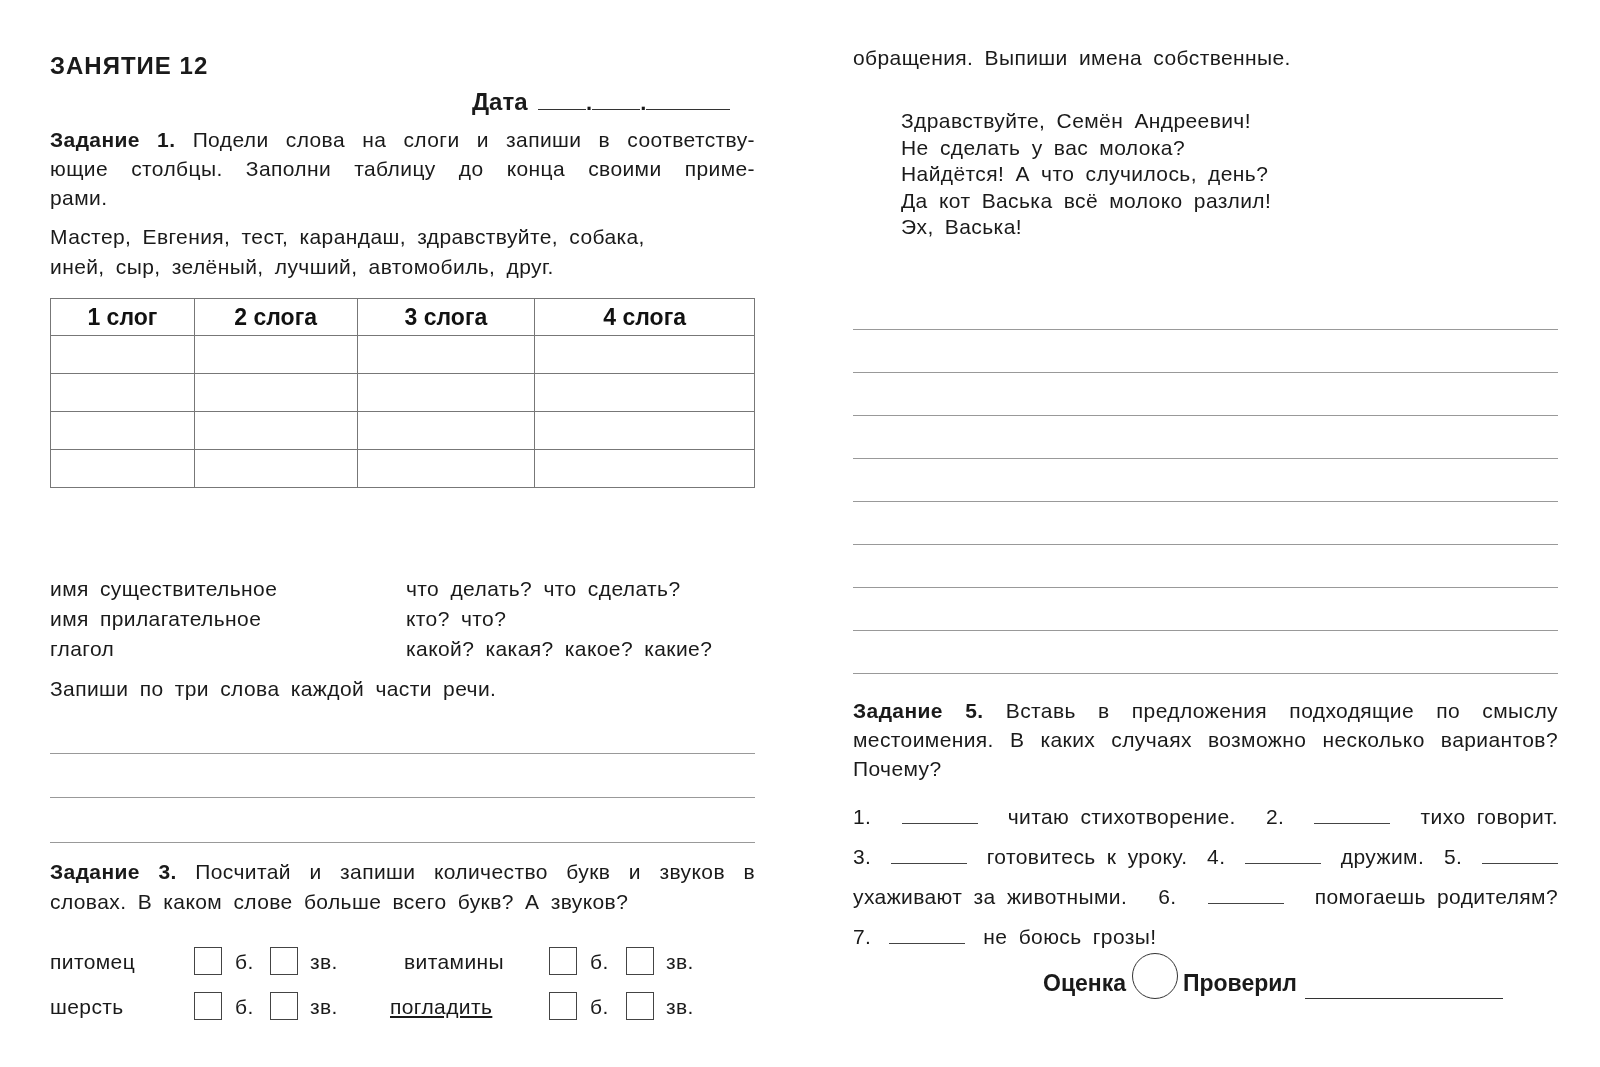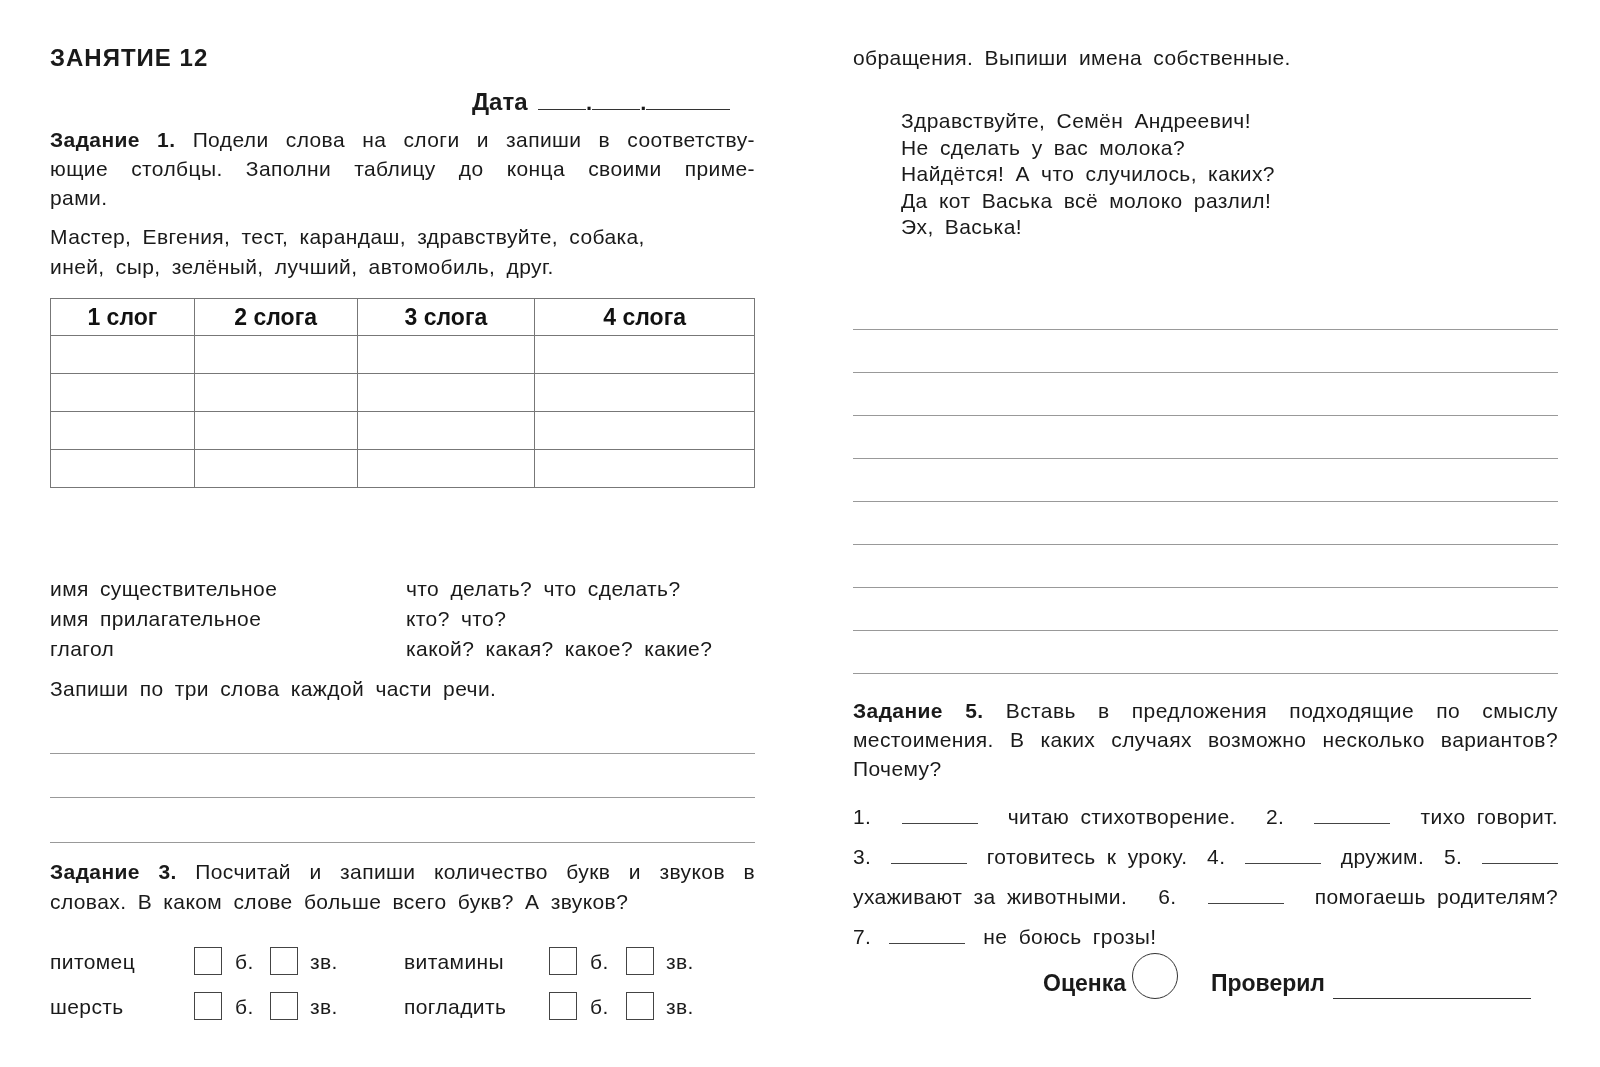--- a/index.html
+++ b/index.html
@@ -24,21 +24,21 @@
     .box { display: inline-block; width: 28px; height: 28px; border: 1.5px solid #444; vertical-align: middle; }
     .blank { display: inline-block; border-bottom: 1.5px solid #444; width: 76px; height: 18px; }
     .circle { display: inline-block; width: 46px; height: 46px; border: 1.5px solid #333; border-radius: 50%; vertical-align: middle; }
     .sig-line { display: inline-block; width: 198px; border-bottom: 1.5px solid #333; height: 24px; vertical-align: bottom; }
   </style>
 </head>
 <body>
 
 <div class="page left">
 
-  <div class="abs lesson-title" style="left:0; top:44px;">ЗАНЯТИЕ 12</div>
+  <div class="abs lesson-title" style="left:0; top:52px;">ЗАНЯТИЕ 12</div>
 
   <div class="abs" style="left:422px; top:44px; white-space:nowrap;margin-top:44px;">
     <span class="date-label">Дата</span>
     <span class="date-blank" style="width:48px; margin-left:6px;"></span><span class="dot">.</span><span class="date-blank" style="width:48px;"></span><span class="dot">.</span><span class="date-blank" style="width:84px;"></span>
   </div>
 
   <div class="abs txt" style="left:0; top:125px; width:705px;">
     <div class="justify"><span class="bold">Задание 1.</span> <span>Подели слова на слоги и запиши в соответству-</span></div>
     <div class="justify">ющие столбцы. Заполни таблицу до конца своими приме-</div>
     <div>рами.</div>
@@ -125,37 +125,37 @@
   <span class="abs txt" style="left:540px; top:947px;">б.</span>
   <span class="abs box" style="left:576px; top:947px;"></span>
   <span class="abs txt" style="left:616px; top:947px;">зв.</span>
 
   <div class="abs txt" style="left:0; top:992px;">шерсть</div>
   <span class="abs box" style="left:144px; top:992px;"></span>
   <span class="abs txt" style="left:185px; top:992px;">б.</span>
   <span class="abs box" style="left:220px; top:992px;"></span>
   <span class="abs txt" style="left:260px; top:992px;">зв.</span>
 
-  <div class="abs txt" style="left:354px; top:992px;">погладить</div>
+  <div class="abs txt" style="left:340px; top:992px;text-decoration:underline;">погладить</div>
   <span class="abs box" style="left:499px; top:992px;"></span>
   <span class="abs txt" style="left:540px; top:992px;">б.</span>
   <span class="abs box" style="left:576px; top:992px;"></span>
   <span class="abs txt" style="left:616px; top:992px;">зв.</span>
 </div>
 
 <div class="page right">
 
   <div class="abs txt" style="left:0; top:43px; width:705px;">
     <div>обращения. Выпиши имена собственные.</div>
   </div>
 
   <div class="abs txt" style="left:48px; top:108px; line-height:26.5px;">
     <div>Здравствуйте, Семён Андреевич!</div>
     <div>Не сделать у вас молока?</div>
-    <div>Найдётся! А что случилось, каких?</div>
+    <div>Найдётся! А что случилось, день?</div>
     <div>Да кот Васька всё молоко разлил!</div>
     <div>Эх, Васька!</div>
   </div>
 
   <div class="rule" style="top:329px;"></div>
   <div class="rule" style="top:372px;"></div>
   <div class="rule" style="top:415px;"></div>
   <div class="rule" style="top:458px;"></div>
   <div class="rule" style="top:501px;"></div>
   <div class="rule" style="top:544px;"></div>
@@ -198,16 +198,16 @@
 
   <div class="abs txt" style="left:0; top:922px; display:flex; gap:18px; align-items:baseline;">
     <span>7.</span>
     <span class="blank"></span>
     <span>не боюсь грозы!</span>
   </div>
 
   <div class="abs" style="left:190px; top:970px; white-space:nowrap;">
     <span class="bold" style="font-size:23px;">Оценка</span>
     <span class="circle" style="margin-left:2px; margin-top:-22px;"></span>
-    <span class="bold" style="font-size:23px; margin-left:28px;">Проверил</span>
+    <span class="bold" style="font-size:23px; ">Проверил</span>
     <span class="sig-line" style="margin-left:4px;"></span>
   </div>
 </div>
 
 </body></html>

